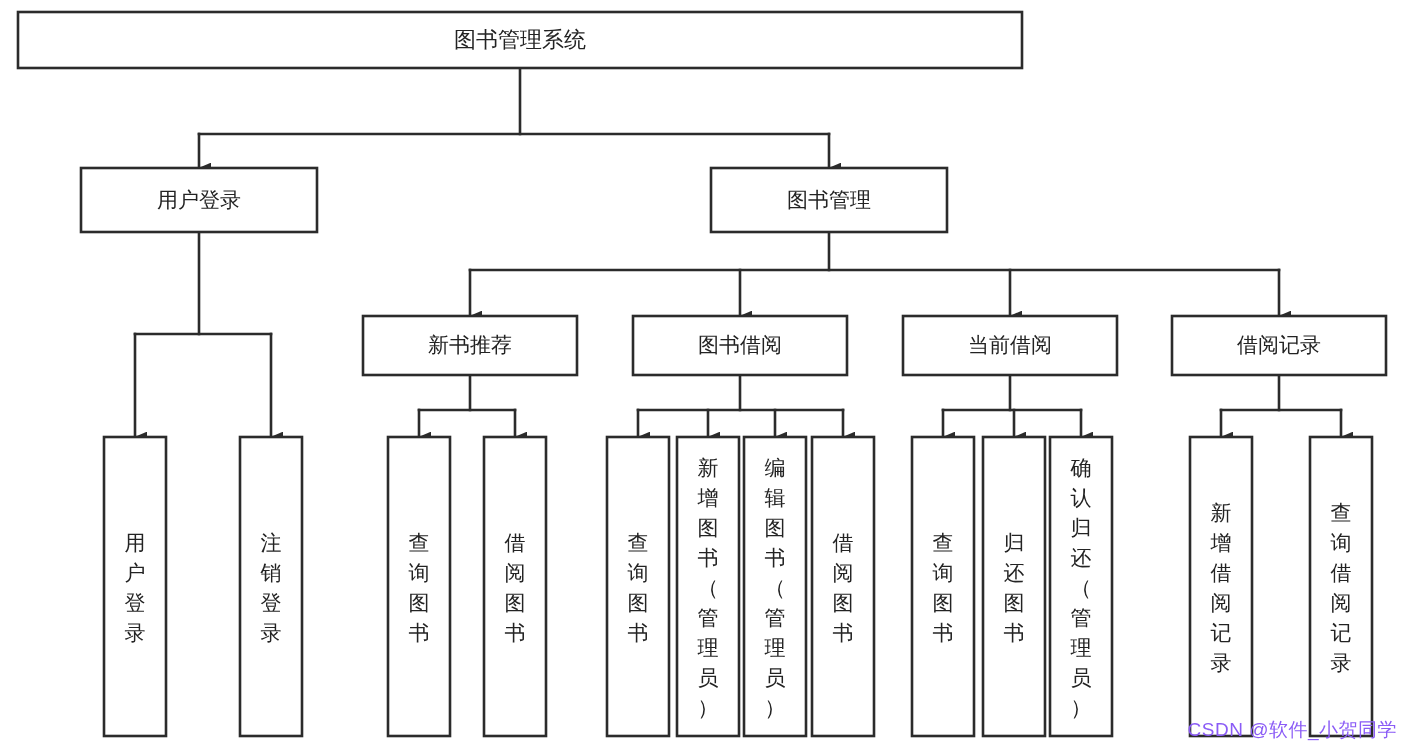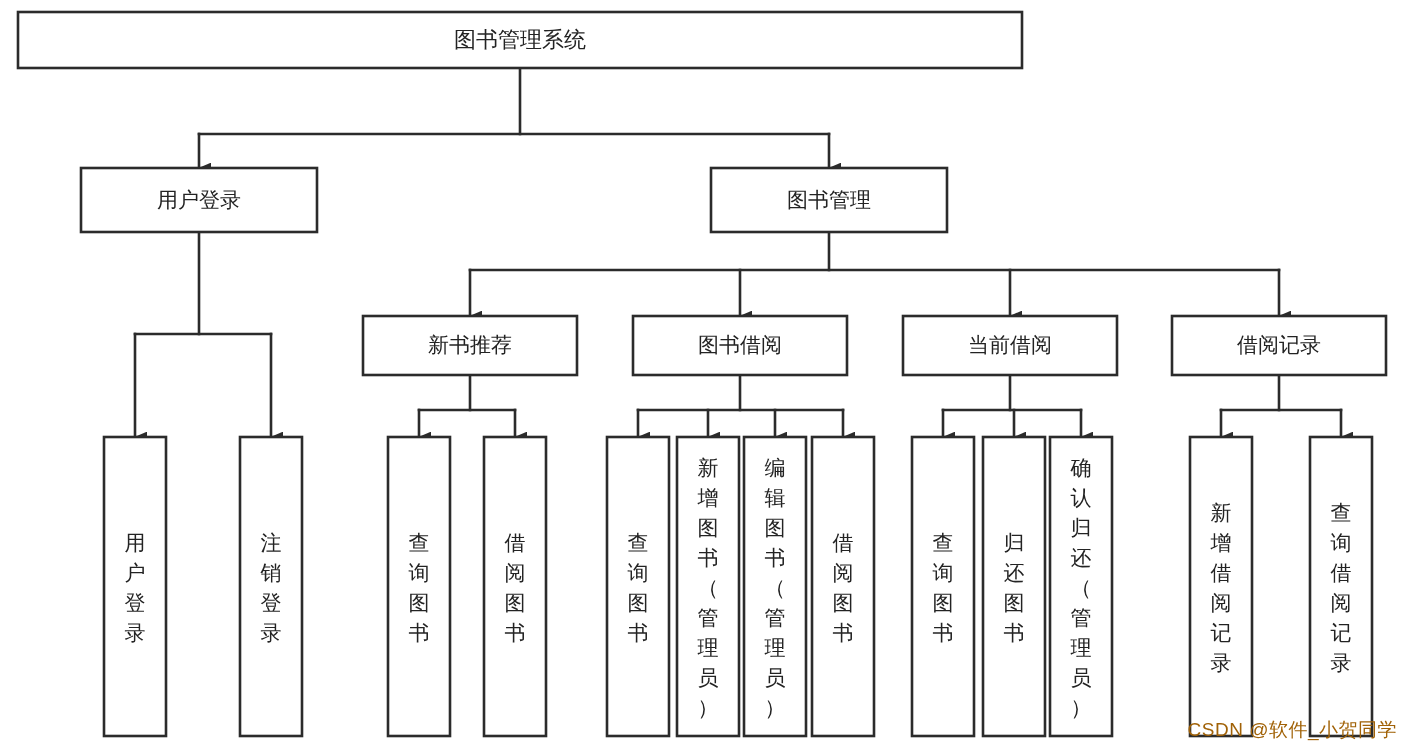--- a/index.html
+++ b/index.html
@@ -51,21 +51,21 @@
   .arrow-head {
     fill: #2b2b2b;
     stroke: none;
   }
   .watermark {
     position: absolute;
     right: 8px;
     bottom: 4px;
     font-family: "Liberation Sans", "DejaVu Sans", sans-serif;
     font-size: 19px;
-    color: #a16207;
+    color: #8b5cf6;
     white-space: nowrap;
     letter-spacing: 0.5px;
   }
 </style>
 </head>
 <body>
 
 <svg id="diagram" viewBox="0 0 1405 747">
   <defs>
     <marker id="arrowhead" markerWidth="11" markerHeight="13" refX="5.5" refY="12.4" orient="auto" markerUnits="userSpaceOnUse">

